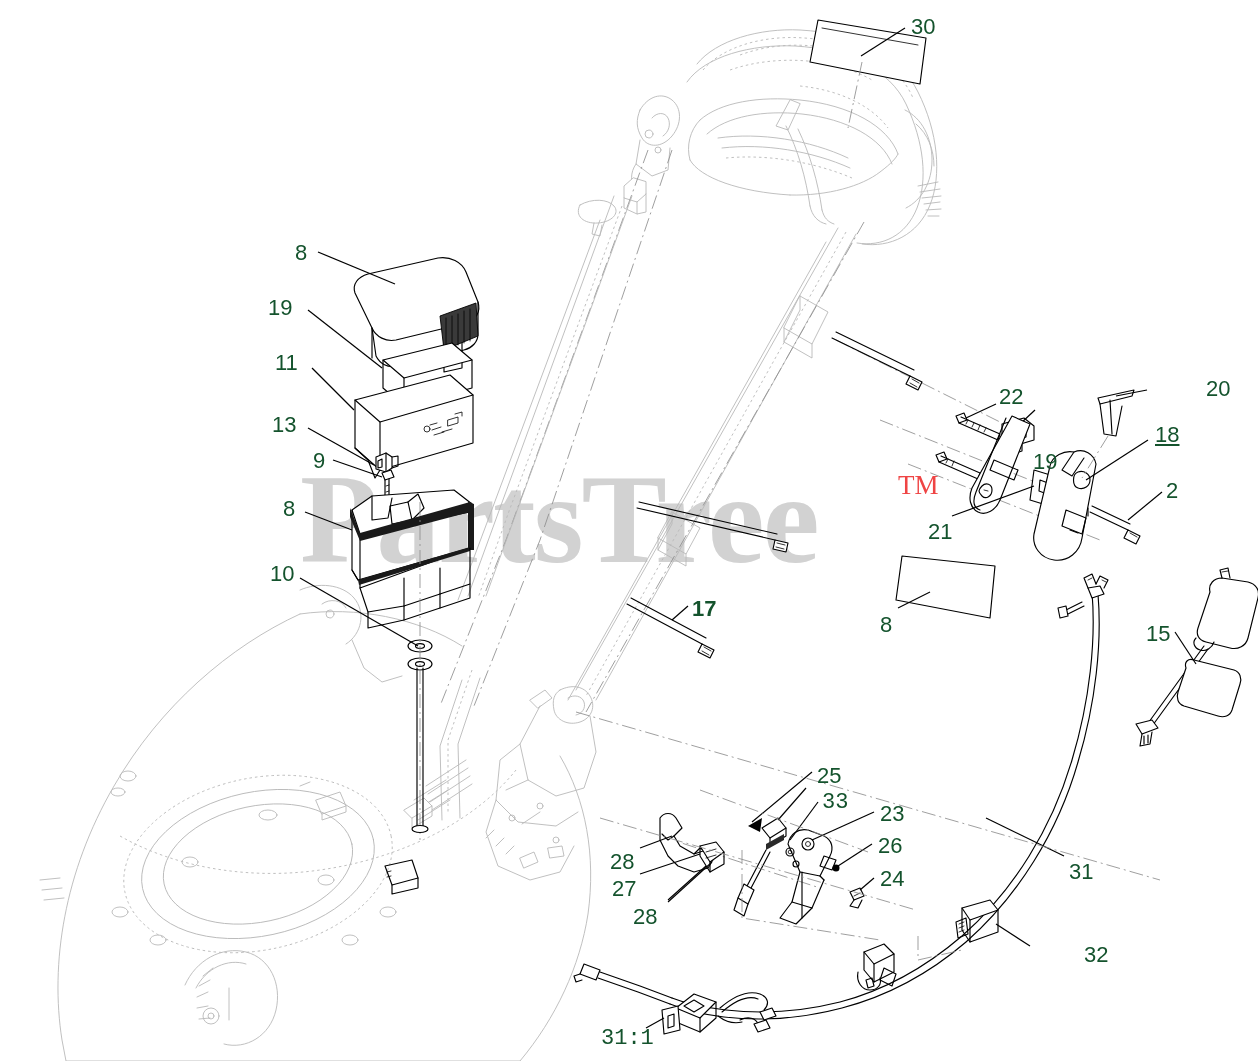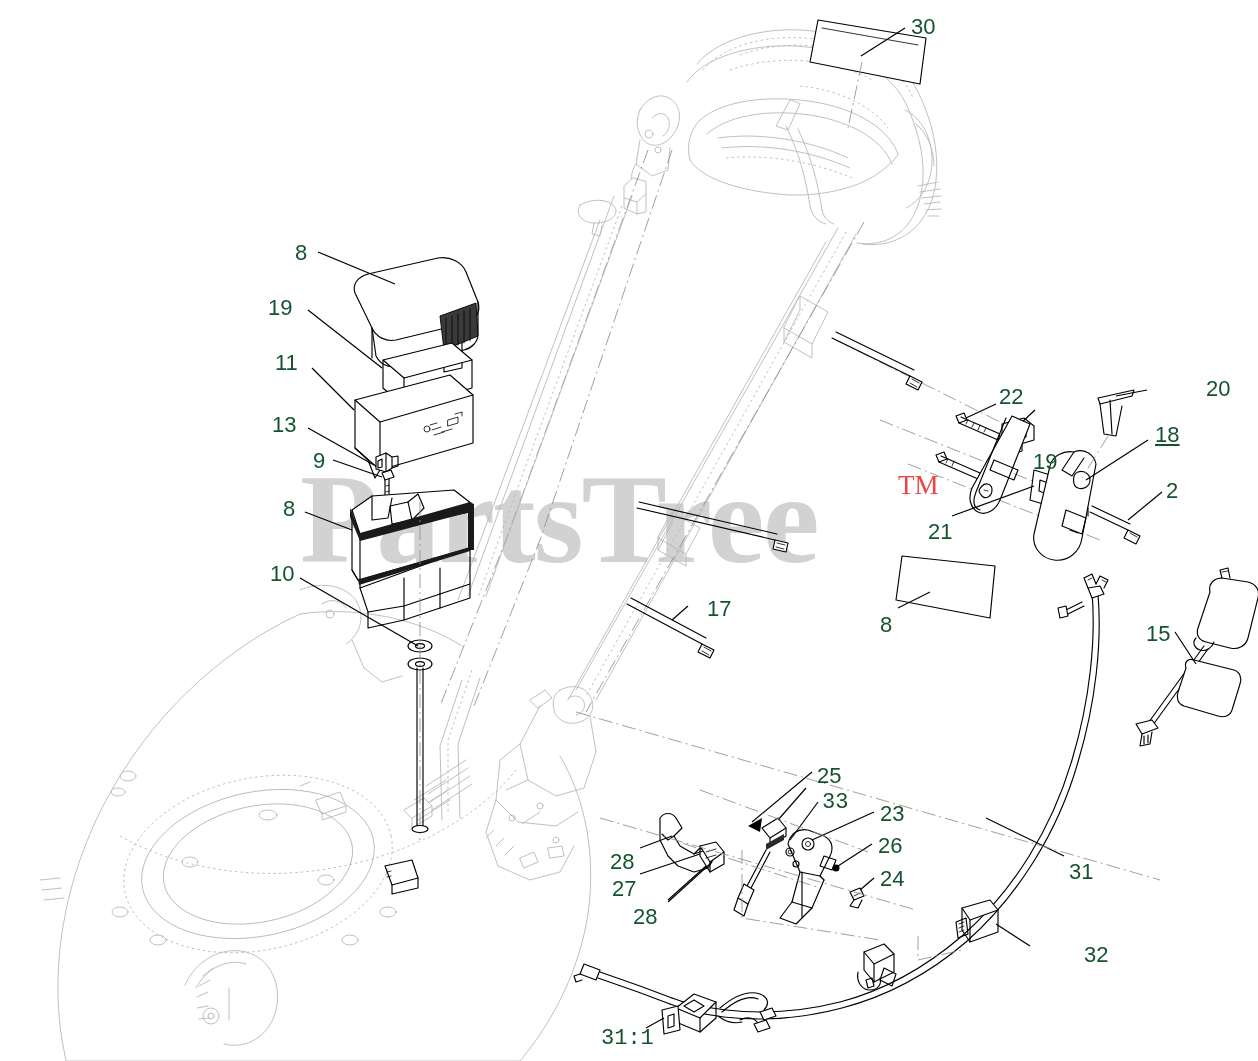--- a/index.html
+++ b/index.html
@@ -506,21 +506,21 @@
   <div class="callout" style="left:272px;top:414px;">13</div>
   <div class="callout" style="left:313px;top:450px;">9</div>
   <div class="callout" style="left:999px;top:386px;">22</div>
   <div class="callout" style="left:1033px;top:420px;margin-top:31px;">19</div>
   <div class="callout" style="left:1206px;top:378px;">20</div>
   <div class="callout" style="left:1155px;top:424px;text-decoration:underline;">18</div>
   <div class="callout" style="left:1166px;top:480px;">2</div>
   <div class="callout" style="left:928px;top:521px;">21</div>
   <div class="callout" style="left:283px;top:498px;">8</div>
   <div class="callout" style="left:270px;top:563px;">10</div>
-  <div class="callout" style="left:707px;top:598px;">17</div>
+  <div class="callout" style="left:692px;top:598px;font-weight:bold;">17</div>
   <div class="callout" style="left:880px;top:614px;">8</div>
   <div class="callout" style="left:1146px;top:623px;">15</div>
   <div class="callout" style="left:817px;top:765px;">25</div>
   <div class="callout" style="left:822px;top:792px;font-family:Liberation Mono, monospace;">33</div>
   <div class="callout" style="left:880px;top:803px;">23</div>
   <div class="callout" style="left:878px;top:835px;">26</div>
   <div class="callout" style="left:880px;top:868px;">24</div>
   <div class="callout" style="left:1069px;top:861px;text-align:right;">31</div>
   <div class="callout" style="left:610px;top:851px;">28</div>
   <div class="callout" style="left:612px;top:878px;">27</div>

